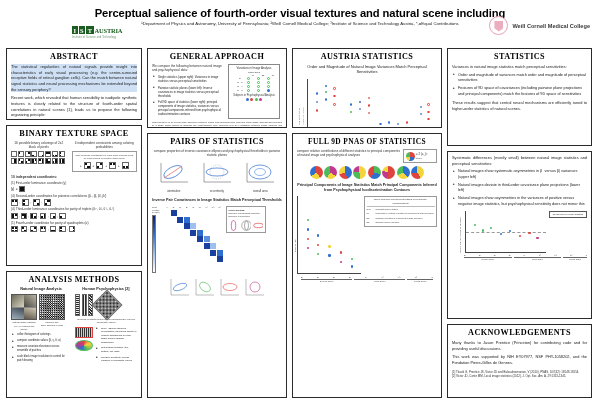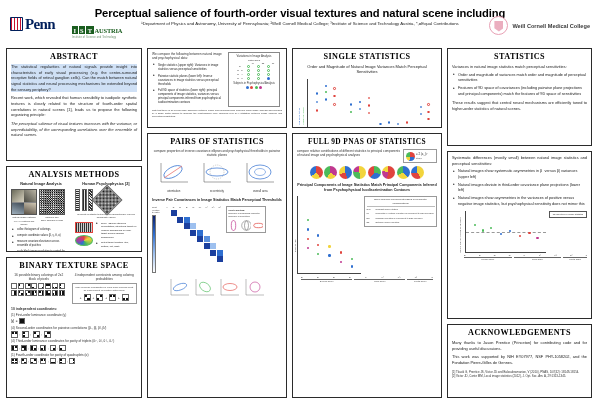--- a/index.html
+++ b/index.html
@@ -118,24 +118,20 @@
     border-left: 0.8px solid #444; border-bottom: 0.8px solid #444; }
   .ack-ref { font-size: 2.9px; color: #333; line-height: 1.45; }
 </style>
 </head>
 <body>
 
 <div class="poster">
 
   <div class="header">
 
-    <div class="logo-penn">
-      <div class="penn-shield"></div>
-      <div class="penn-word">Penn</div>
-    </div>
 
     <div class="logo-ist">
       <div class="ist-row">
         <span class="ist-box">I</span>
         <span class="ist-box">S</span>
         <span class="ist-box">T</span>
         <span class="ist-austria">AUSTRIA</span>
       </div>
       <div class="ist-sub">Institute of Science and Technology</div>
     </div>
@@ -146,88 +142,25 @@
     <div class="logo-cornell">
       <div class="cornell-seal"></div>
       <div class="cornell-txt">Weill Cornell Medical College</div>
     </div>
   </div>
 
   <div class="columns">
 
     <div class="col col-1">
 
-      <div class="panel" style="height:113px">
+      <div class="panel" style="height:72px">
         <div class="ptitle">ABSTRACT</div>
         <div class="body-txt hl" style="margin-bottom:3px">The statistical regularities of natural signals provide insight into characteristics of early visual processing (e.g. the center-surround receptive fields of retinal ganglion cells). Can the match between natural signal statistics and neural processing mechanisms be extended beyond the sensory periphery?</div>
         <div class="body-txt" style="margin-bottom:3px">Recent work, which revealed that human sensibility to isodipole synthetic textures is closely related to the structure of fourth-order spatial correlations in natural scenes [1], leads us to propose the following organizing principle:</div>
         <div class="body-txt it">The perceptual salience of visual textures increases with the variance, or unpredictability, of the corresponding correlations over the ensemble of natural scenes.</div>
-      </div>
-
-      <div class="panel" style="flex:1">
-        <div class="ptitle">ANALYSIS METHODS</div>
-        <div style="display:flex;gap:4px">
-          <div style="width:60px">
-            <div class="caption b" style="font-size:3.8px">Natural Image Analysis</div>
-            <div style="display:flex;gap:2px;margin-top:2px">
-              <div>
-                <div style="display:grid;grid-template-columns:1fr 1fr;grid-template-rows:1fr 1fr;width:26px;height:26px;gap:0.6px;border:0.5px solid #555;
-                  background:#888;">
-                  <div style="background:linear-gradient(135deg,#6b6b5a,#d8d2c0)"></div>
-                  <div style="background:linear-gradient(45deg,#4a4a42,#b9b4a4)"></div>
-                  <div style="background:linear-gradient(200deg,#3f4a55,#9fb0bd)"></div>
-                  <div style="background:linear-gradient(20deg,#5b5348,#cfc6b2)"></div>
-                </div>
-                <div class="tiny" style="font-size:2.4px;text-align:center;width:26px;margin-top:1px">natural image patches</div>
-                <div class="tiny" style="font-size:2.2px;text-align:center;width:26px">(64 x 64 patches and similar)</div>
-              </div>
-              <div>
-                <div style="width:26px;height:26px;border:0.5px solid #555;
-                  background-image:
-                    repeating-conic-gradient(#000 0 25%, #fff 0 50%);
-                  background-size:2.2px 2.2px;"></div>
-                <div class="tiny" style="font-size:2.2px;text-align:center;width:26px;margin-top:1px;white-space:pre-line">binarized and
-glider analysis overlaid</div>
-              </div>
-            </div>
-            <ul class="bul" style="margin-top:2px">
-              <li style="font-size:2.6px">collect histogram of colorings</li>
-              <li style="font-size:2.6px">compute coordinate values (β, γ, θ, α)</li>
-              <li style="font-size:2.6px">measure covariance/variance across ensemble of patches</li>
-              <li style="font-size:2.6px">scale block image resolution to control for patch bearing</li>
-            </ul>
-          </div>
-
-          <div style="width:62px">
-            <div class="caption b" style="font-size:3.8px">Human Psychophysics [2]</div>
-            <div style="display:flex;gap:3px;margin-top:2px;align-items:flex-start">
-              <div style="display:flex;gap:1.5px;">
-                <div style="width:5px;height:22px;border:0.4px solid #666;background:repeating-linear-gradient(0deg,#2b2b2b 0 1px,#e8e8e8 1px 2px)"></div>
-                <div style="width:5px;height:22px;border:0.4px solid #666;background:repeating-linear-gradient(90deg,#2b2b2b 0 1px,#e8e8e8 1px 2px)"></div>
-                <div style="width:5px;height:22px;border:0.4px solid #666;background:repeating-linear-gradient(45deg,#2b2b2b 0 1px,#e8e8e8 1px 2px)"></div>
-              </div>
-              <div style="width:22px;height:22px;transform:rotate(45deg);border:0.4px solid #666;
-                          background:repeating-conic-gradient(#111 0 25%,#ddd 0 50%);background-size:2px 2px;"></div>
-            </div>
-            <div class="tiny" style="font-size:2.4px;text-align:center;margin-top:2px;line-height:1.3">generate synthetic textures with parametrically varying coordinate values</div>
-
-            <div style="display:flex;gap:2px;margin-top:2px">
-              <div style="width:18px">
-                <div style="width:18px;height:11px;border:0.8px solid #e0443e;background:repeating-linear-gradient(90deg,#333 0 1px,#ccc 1px 2px)"></div>
-                <div style="width:18px;height:11px;margin-top:2px;border-radius:50%;border:0.8px solid #4cbb5a;
-                     background:conic-gradient(#e0443e,#f2d43c,#4cbb5a,#2f6fd0,#c0398f,#e0443e)"></div>
-              </div>
-              <ul class="bul" style="margin:0">
-                <li style="font-size:2.4px">brief (~330ms) stimulus presentation; structured target on uniform background or noisy target around random background</li>
-                <li style="font-size:2.4px">detect target location (top, bottom, left, right)</li>
-                <li style="font-size:2.4px">measure sensitivity across variation in coordinate values</li>
-              </ul>
-            </div>
-          </div>
-        </div>
       </div>
 
       <div class="panel" style="height:141px">
         <div class="ptitle">BINARY TEXTURE SPACE</div>
 
         <div style="display:flex; gap:5px;">
           <div style="width:56px">
             <div class="tiny" style="text-align:center;line-height:1.3">16 possible binary colorings of 2x2 block of pixels</div>
             <div style="display:grid;grid-template-columns:repeat(8,6px);gap:0.8px;margin-top:2px;">
               <div class="swatch texture-grid" style="grid-template-columns:1fr 1fr;height:6px;background:#fff"></div>
@@ -501,25 +434,89 @@
             <span>,</span>
             <div class="swatch texture-grid" style="grid-template-columns:1fr 1fr;width:6.5px;height:6.5px">
                 <div class="cell-w"></div>
                 <div class="cell-b"></div>
                 <div class="cell-w"></div>
                 <div class="cell-b"></div>
               </div>
           </div>
         </div>
       </div>
+
+      <div class="panel" style="flex:1">
+        <div class="ptitle">ANALYSIS METHODS</div>
+        <div style="display:flex;gap:4px">
+          <div style="width:60px">
+            <div class="caption b" style="font-size:3.8px">Natural Image Analysis</div>
+            <div style="display:flex;gap:2px;margin-top:2px">
+              <div>
+                <div style="display:grid;grid-template-columns:1fr 1fr;grid-template-rows:1fr 1fr;width:26px;height:26px;gap:0.6px;border:0.5px solid #555;
+                  background:#888;">
+                  <div style="background:linear-gradient(135deg,#6b6b5a,#d8d2c0)"></div>
+                  <div style="background:linear-gradient(45deg,#4a4a42,#b9b4a4)"></div>
+                  <div style="background:linear-gradient(200deg,#3f4a55,#9fb0bd)"></div>
+                  <div style="background:linear-gradient(20deg,#5b5348,#cfc6b2)"></div>
+                </div>
+                <div class="tiny" style="font-size:2.4px;text-align:center;width:26px;margin-top:1px">natural image patches</div>
+                <div class="tiny" style="font-size:2.2px;text-align:center;width:26px">(64 x 64 patches and similar)</div>
+              </div>
+              <div>
+                <div style="width:26px;height:26px;border:0.5px solid #555;
+                  background-image:
+                    repeating-conic-gradient(#000 0 25%, #fff 0 50%);
+                  background-size:2.2px 2.2px;"></div>
+                <div class="tiny" style="font-size:2.2px;text-align:center;width:26px;margin-top:1px;white-space:pre-line">binarized and
+glider analysis overlaid</div>
+              </div>
+            </div>
+            <ul class="bul" style="margin-top:2px">
+              <li style="font-size:2.6px">collect histogram of colorings</li>
+              <li style="font-size:2.6px">compute coordinate values (β, γ, θ, α)</li>
+              <li style="font-size:2.6px">measure covariance/variance across ensemble of patches</li>
+              <li style="font-size:2.6px">scale block image resolution to control for patch bearing</li>
+            </ul>
+          </div>
+
+          <div style="width:62px">
+            <div class="caption b" style="font-size:3.8px">Human Psychophysics [2]</div>
+            <div style="display:flex;gap:3px;margin-top:2px;align-items:flex-start">
+              <div style="display:flex;gap:1.5px;">
+                <div style="width:5px;height:22px;border:0.4px solid #666;background:repeating-linear-gradient(0deg,#2b2b2b 0 1px,#e8e8e8 1px 2px)"></div>
+                <div style="width:5px;height:22px;border:0.4px solid #666;background:repeating-linear-gradient(90deg,#2b2b2b 0 1px,#e8e8e8 1px 2px)"></div>
+                <div style="width:5px;height:22px;border:0.4px solid #666;background:repeating-linear-gradient(45deg,#2b2b2b 0 1px,#e8e8e8 1px 2px)"></div>
+              </div>
+              <div style="width:22px;height:22px;transform:rotate(45deg);border:0.4px solid #666;
+                          background:repeating-conic-gradient(#111 0 25%,#ddd 0 50%);background-size:2px 2px;"></div>
+            </div>
+            <div class="tiny" style="font-size:2.4px;text-align:center;margin-top:2px;line-height:1.3">generate synthetic textures with parametrically varying coordinate values</div>
+
+            <div style="display:flex;gap:2px;margin-top:2px">
+              <div style="width:18px">
+                <div style="width:18px;height:11px;border:0.8px solid #e0443e;background:repeating-linear-gradient(90deg,#333 0 1px,#ccc 1px 2px)"></div>
+                <div style="width:18px;height:11px;margin-top:2px;border-radius:50%;border:0.8px solid #4cbb5a;
+                     background:conic-gradient(#e0443e,#f2d43c,#4cbb5a,#2f6fd0,#c0398f,#e0443e)"></div>
+              </div>
+              <ul class="bul" style="margin:0">
+                <li style="font-size:2.4px">brief (~330ms) stimulus presentation; structured target on uniform background or noisy target around random background</li>
+                <li style="font-size:2.4px">detect target location (top, bottom, left, right)</li>
+                <li style="font-size:2.4px">measure sensitivity across variation in coordinate values</li>
+              </ul>
+            </div>
+          </div>
+        </div>
+      </div>
     </div>
 
     <div class="col col-2">
 
       <div class="panel" style="height:80px">
+        <div class="ptitle">GENERAL APPROACH</div>
         <div style="display:flex;gap:4px">
           <div style="width:72px">
             <div class="tiny" style="font-size:3.2px">We compare the following between natural image and psychophysical data:</div>
             <ul class="bul">
               <li style="font-size:2.8px">Single statistics (upper right): Variances in image statistics versus perceptual sensitivities</li>
               <li style="font-size:2.8px">Pairwise statistic planes (lower left): Inverse covariances in image statistics versus perceptual thresholds</li>
               <li style="font-size:2.8px">Full 9D space of statistics (lower right): principal components of image statistics, variances versus principal components inferred from psychophysical isodiscrimination contours</li>
             </ul>
           </div>
           <div style="width:52px;border:0.5px solid #888;padding:1.5px">
@@ -770,21 +767,21 @@
               <line x1="2" y1="18" x2="2" y2="2" stroke="#555" stroke-width="0.4"></line>
               <line x1="2" y1="18" x2="20" y2="18" stroke="#555" stroke-width="0.4"></line>
             </svg>
         </div>
       </div>
     </div>
 
     <div class="col col-3">
 
       <div class="panel" style="height:80px">
-        <div class="ptitle">SINGLE STATISTICS</div>
+        <div class="ptitle">AUSTRIA STATISTICS</div>
         <div class="caption" style="font-size:4px;line-height:1.35">Order and Magnitude of Natural Image Variances Match Perceptual Sensitivities</div>
 
         <div style="display:flex;margin-top:2px">
           <div style="width:8px;position:relative">
             <div class="tiny" style="font-size:2.4px;transform:rotate(-90deg);transform-origin:left top;
                  position:absolute;left:5px;top:48px;white-space:nowrap;color:#4cbb5a">Image Variances</div>
             <div class="tiny" style="font-size:2.4px;transform:rotate(-90deg);transform-origin:left top;
                  position:absolute;left:1px;top:48px;white-space:nowrap;color:#2f6fd0">and Sensitivities</div>
           </div>
 

